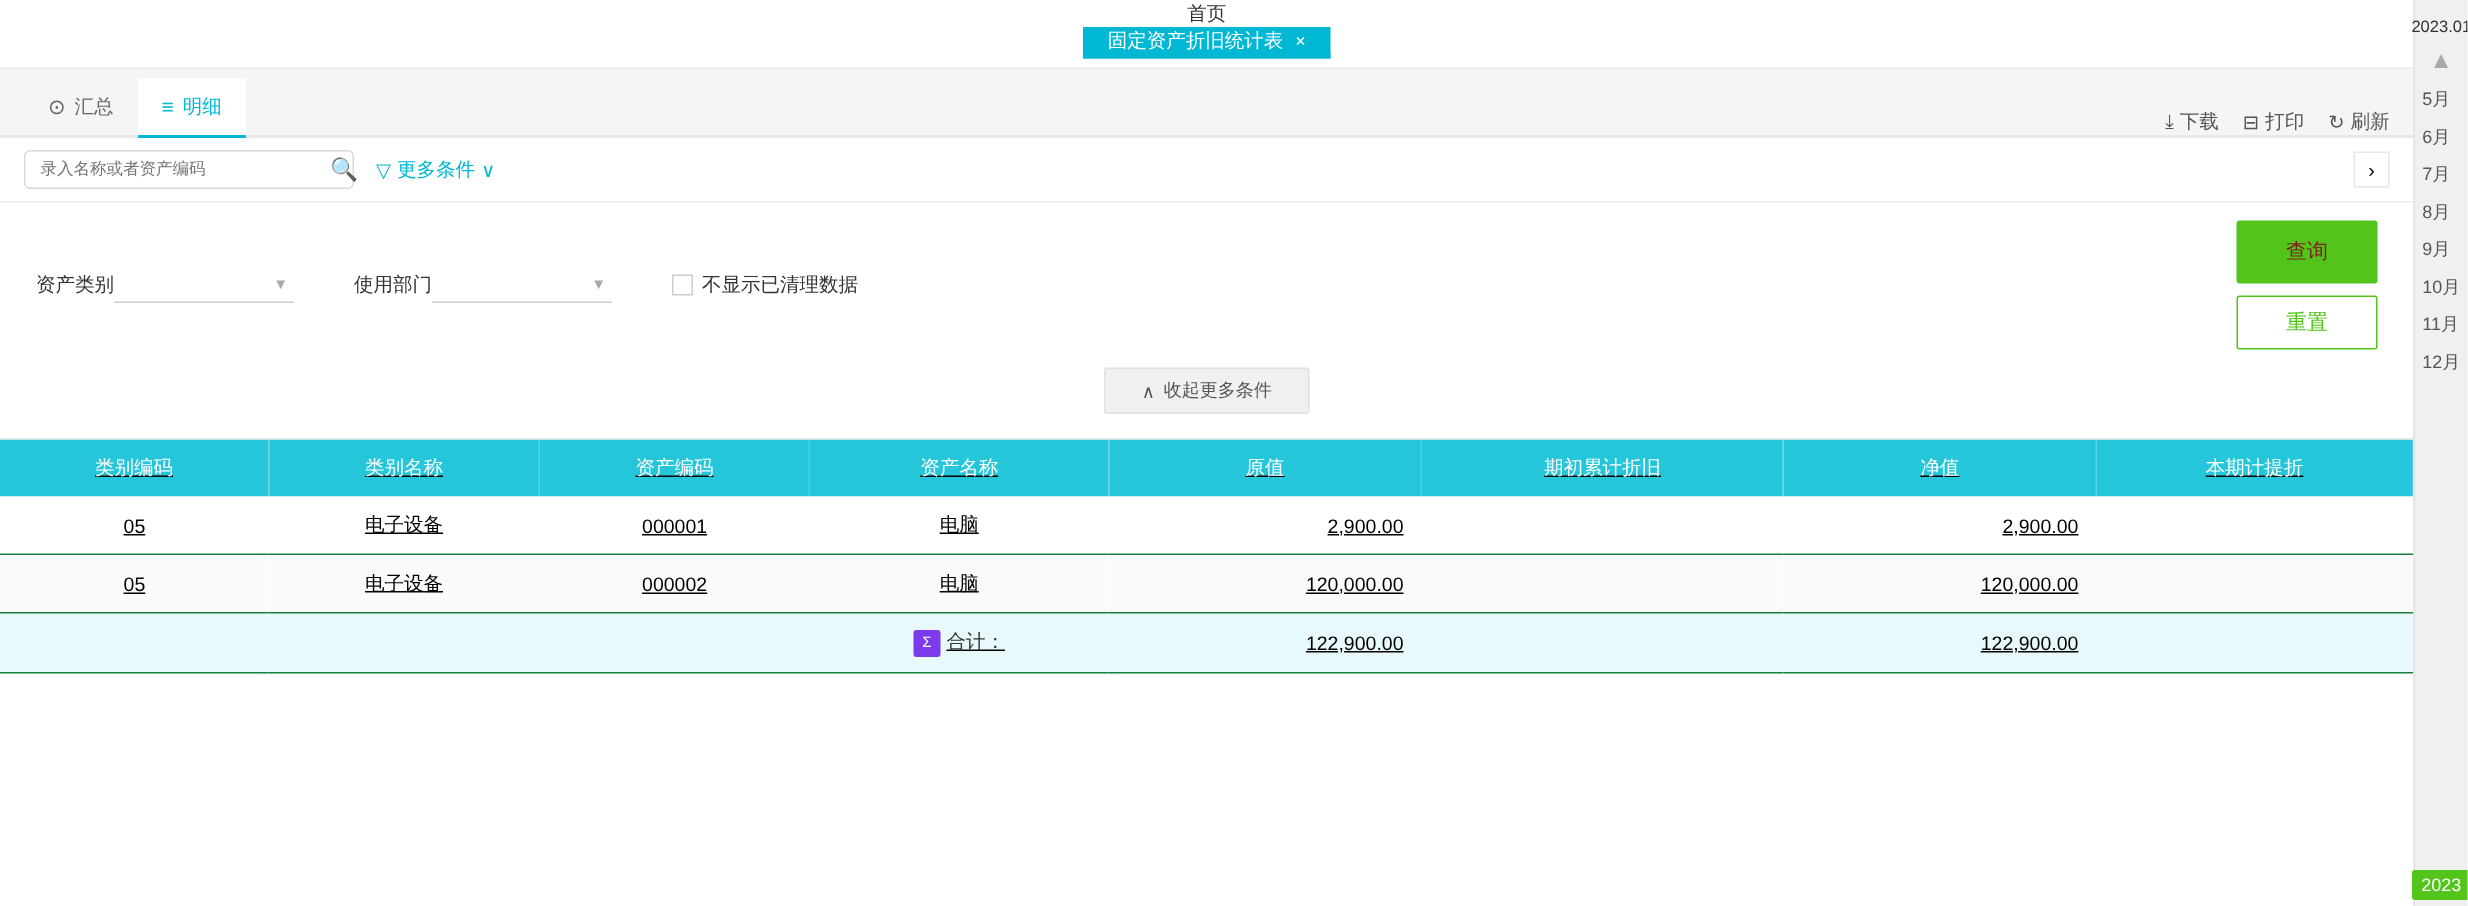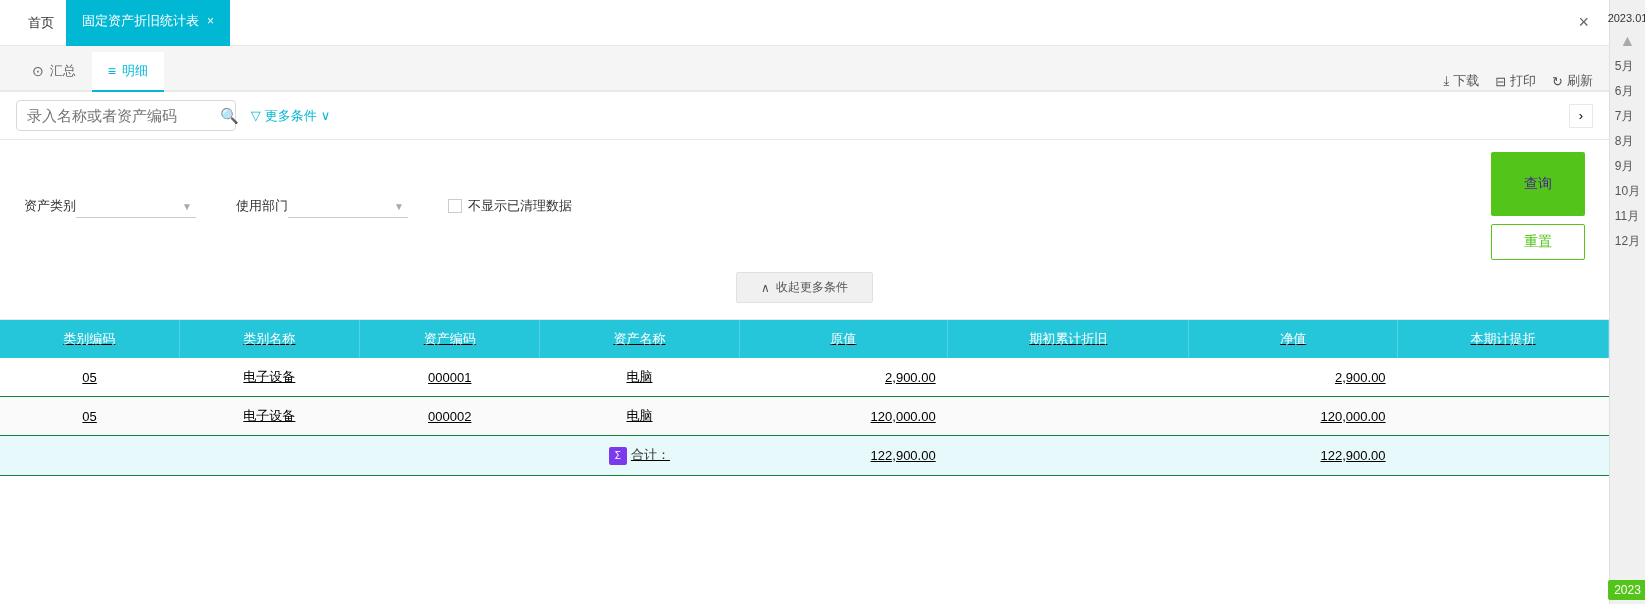--- a/index.html
+++ b/index.html
@@ -2,54 +2,54 @@
 <html><head>
   <meta charset="utf-8">
   <style>
     * { box-sizing: border-box; margin: 0; padding: 0; }
     body { font-family: "Microsoft YaHei", "PingFang SC", sans-serif; font-size: 13px; background: #f5f5f5; width: 1645px; height: 604px; overflow: hidden; display: flex; }
 
     
     .main-area { flex: 1; display: flex; flex-direction: column; background: #fff; }
 
     
-    .top-nav { display: flex; align-items: center; background: #fff; border-bottom: 1px solid #e8e8e8; height: 46px; padding: 0 16px; }
+    .top-nav { display: flex; align-items: center; background: #fff; border-bottom: 1px solid #e8e8e8; height: 46px; padding: 0 16px; flex-direction: column; }
     .nav-home { color: #333; font-size: 13px; cursor: pointer; padding: 0 12px; }
     .nav-tab { display: flex; align-items: center; background: #00b8d4; color: #fff; height: 46px; padding: 0 16px; font-size: 13px; border-bottom: 3px solid #00b8d4; position: relative; }
     .nav-tab-close { margin-left: 8px; cursor: pointer; font-size: 12px; }
     .nav-spacer { flex: 1; }
     .nav-close-btn { font-size: 18px; color: #666; cursor: pointer; padding: 4px; }
 
     
     .tab-bar { display: flex; align-items: flex-end; background: #f5f5f5; border-bottom: 2px solid #e8e8e8; padding: 0 16px; height: 46px; }
     .tab-item { display: flex; align-items: center; padding: 10px 16px; cursor: pointer; font-size: 13px; color: #666; border-bottom: 2px solid transparent; margin-bottom: -2px; }
     .tab-item.active { color: #00b8d4; border-bottom: 2px solid #00b8d4; background: #fff; }
     .tab-icon { margin-right: 6px; font-size: 14px; }
     .tab-actions { margin-left: auto; display: flex; align-items: center; gap: 16px; }
     .tab-action-btn { display: flex; align-items: center; gap: 4px; color: #555; cursor: pointer; font-size: 13px; }
 
     
     .filter-bar { display: flex; align-items: center; background: #fff; border-bottom: 1px solid #e8e8e8; padding: 8px 16px; gap: 12px; }
-    .search-input { border: 1px solid #d9d9d9; border-radius: 4px; padding: 6px 32px 6px 10px; font-size: 15px; width: 220px; color: #999; outline: none; }
+    .search-input { border: 1px solid #d9d9d9; border-radius: 4px; padding: 6px 32px 6px 10px; font-size: 11px; width: 220px; color: #999; outline: none; }
     .search-icon-wrap { color: #aaa; font-size: 15px; margin-left: -28px; pointer-events: none; }
     .filter-more { display: flex; align-items: center; color: #00b8d4; cursor: pointer; gap: 4px; font-size: 13px; }
     .filter-expand-btn { display: flex; align-items: center; justify-content: center; background: #fff; border: 1px solid #e8e8e8; width: 24px; height: 24px; cursor: pointer; margin-left: auto; }
 
     
     .advanced-filter { background: #fff; border-bottom: 1px solid #e8e8e8; padding: 12px 24px; }
     .filter-row { display: flex; align-items: center; gap: 40px; margin-bottom: 8px; }
     .filter-group { display: flex; align-items: center; gap: 0; }
     .filter-label { color: #333; font-size: 13px; white-space: nowrap; }
     .filter-select { border: none; border-bottom: 1px solid #ccc; padding: 4px 24px 4px 4px; font-size: 13px; color: #333; background: transparent; outline: none; min-width: 120px; appearance: none; cursor: pointer; }
     .filter-select-wrap { position: relative; display: inline-block; }
     .filter-select-wrap::after { content: "▼"; position: absolute; right: 4px; top: 50%; transform: translateY(-50%); font-size: 10px; color: #aaa; pointer-events: none; }
     .filter-checkbox-group { display: flex; align-items: center; gap: 6px; }
     .filter-checkbox { width: 14px; height: 14px; border: 1px solid #ccc; background: #fff; display: inline-block; cursor: pointer; }
     .filter-actions { margin-left: auto; display: flex; flex-direction: column; gap: 8px; }
-    .btn-query { background: #52c41a; color: #4c1d95; border: none; padding: 23px 32px; font-size: 14px; cursor: pointer; border-radius: 2px; }
+    .btn-query { background: #52c41a; color: #7f1d1d; border: none; padding: 12px 32px; font-size: 14px; cursor: pointer; border-radius: 2px; }
     .btn-reset { background: #fff; color: #52c41a; border: 1px solid #52c41a; padding: 8px 32px; font-size: 14px; cursor: pointer; border-radius: 2px; }
     .collapse-btn { display: flex; align-items: center; justify-content: center; background: #f0f0f0; color: #555; font-size: 12px; padding: 6px 24px; cursor: pointer; margin: 4px auto; gap: 6px; border-radius: 2px; border: 1px solid #e0e0e0; }
 
     
     .table-container { flex: 1; overflow: auto; text-decoration: underline; }
     table { width: 100%; border-collapse: collapse; }
     thead tr { background: #26c6da; color: #fff; }
     thead th { padding: 10px 12px; font-size: 13px; font-weight: normal; text-align: center; border-right: 1px solid rgba(255,255,255,0.2); white-space: nowrap; }
     tbody tr { background: #fff; }
     tbody tr:nth-child(even) { background: #fafafa; }

